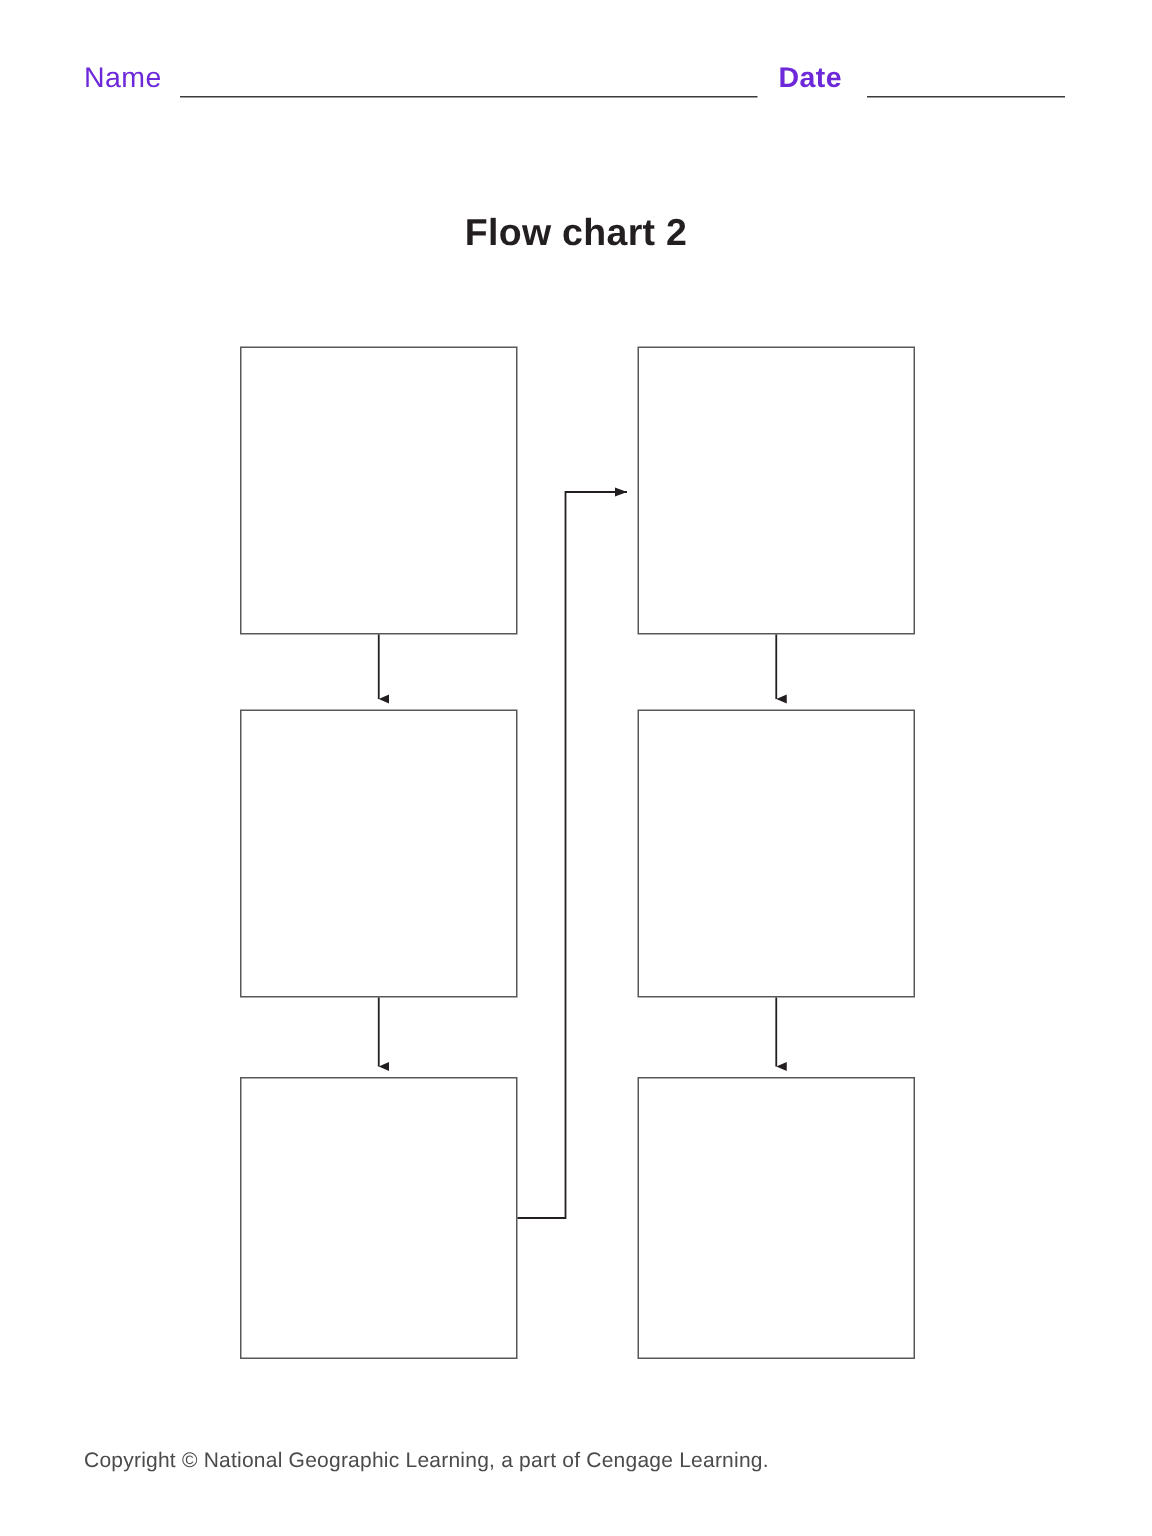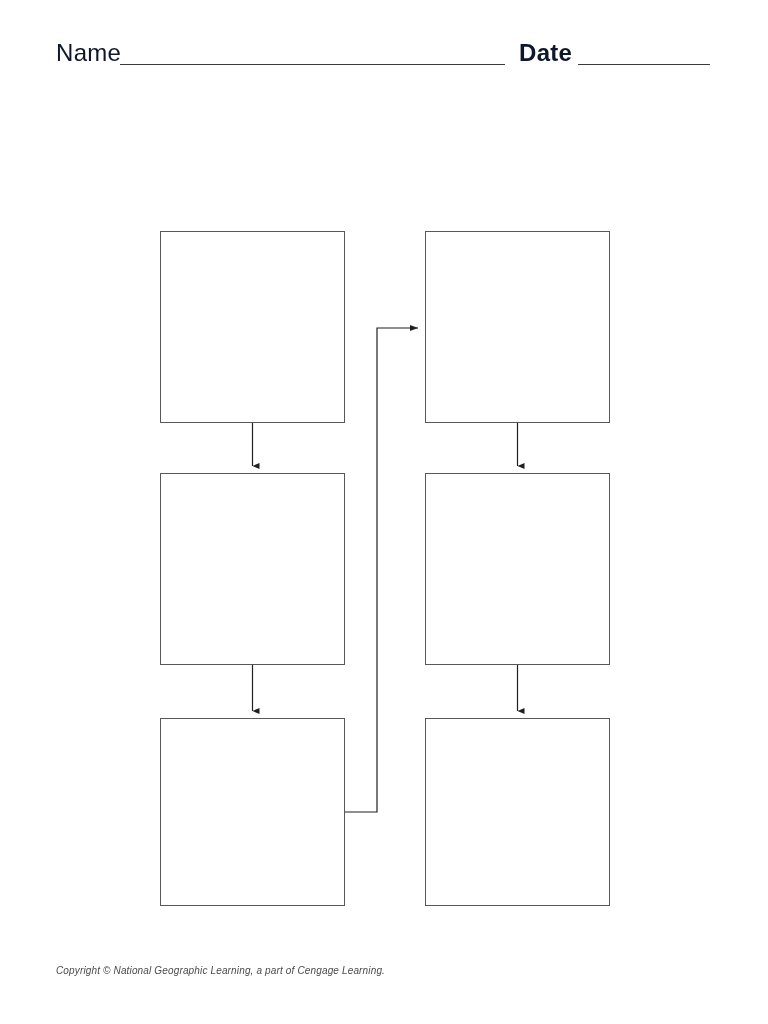--- a/index.html
+++ b/index.html
@@ -25,24 +25,24 @@
   
   .header {
     position: absolute;
     left: 0;
     top: 38px;
     width: 768px;
     height: 34px;
   }
   .hdr-label {
     position: absolute;
-    font-size: 24px;
+    font-size: 19px;
     font-weight: 400;
     letter-spacing: 0.3px;
-    color: #0f172a;
+    color: #6d28d9;
     white-space: nowrap;
     line-height: 22px;
   }
   .name-label { left: 56px; top: 4px; }
   .date-label { left: 519px; top: 4px; font-weight: bold; }
 
   .hdr-rule {
     position: absolute;
     height: 0;
     border-top: 1.3px solid #3a3a3c;
@@ -87,40 +87,40 @@
   .box-l3 { left: 160px; top: 718px; width: 185px; height: 188px; }
   .box-r1 { left: 425px; top: 231px; width: 185px; height: 192px; }
   .box-r2 { left: 425px; top: 473px; width: 185px; height: 192px; }
   .box-r3 { left: 425px; top: 718px; width: 185px; height: 188px; }
 
   
   .footer {
     position: absolute;
     left: 56px;
     top: 965px;
-    font-size: 10px;
+    font-size: 14px;
     letter-spacing: 0.15px;
     color: #4b4b4d;
     white-space: nowrap;
-    font-style: italic;
   }
 </style>
 </head>
 <body>
 
 <div class="page">
 
   <div class="header">
     <div class="hdr-label name-label">Name</div>
     <div class="hdr-rule name-rule"></div>
 
     <div class="hdr-label date-label">Date</div>
     <div class="hdr-rule date-rule"></div>
   </div>
 
+  <div class="title">Flow chart 2</div>
 
   <div class="fc-box box-l1"></div>
   <div class="fc-box box-l2"></div>
   <div class="fc-box box-l3"></div>
   <div class="fc-box box-r1"></div>
   <div class="fc-box box-r2"></div>
   <div class="fc-box box-r3"></div>
 
   <div class="diagram">
     <svg width="768" height="1024" viewBox="0 0 768 1024" xmlns="http://www.w3.org/2000/svg">

